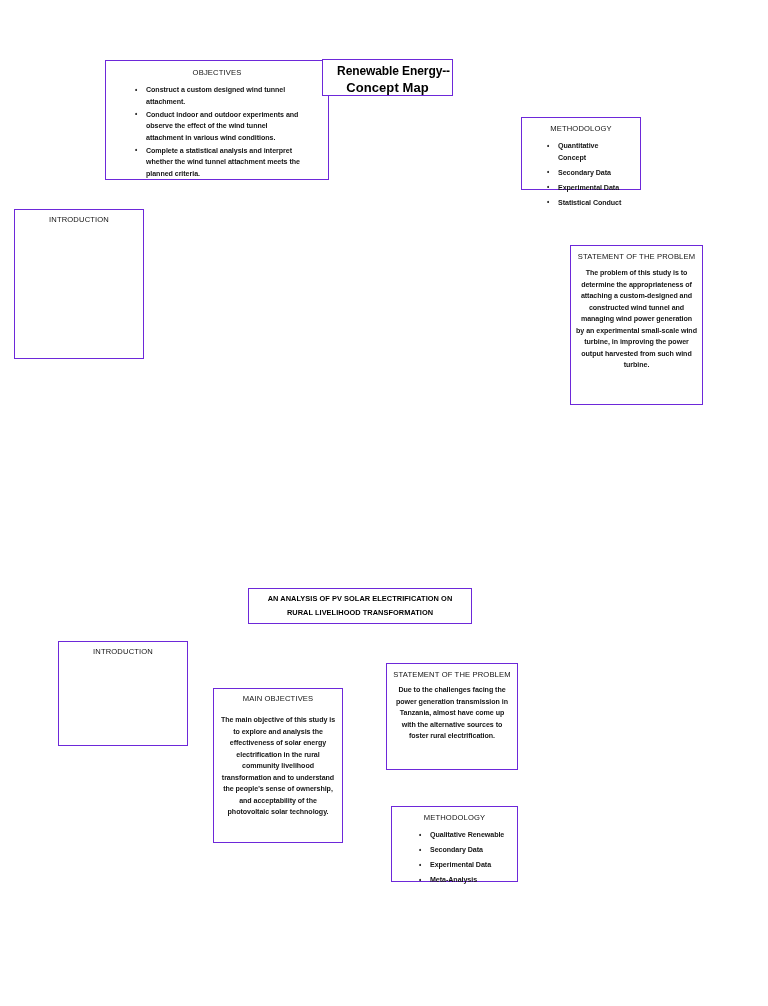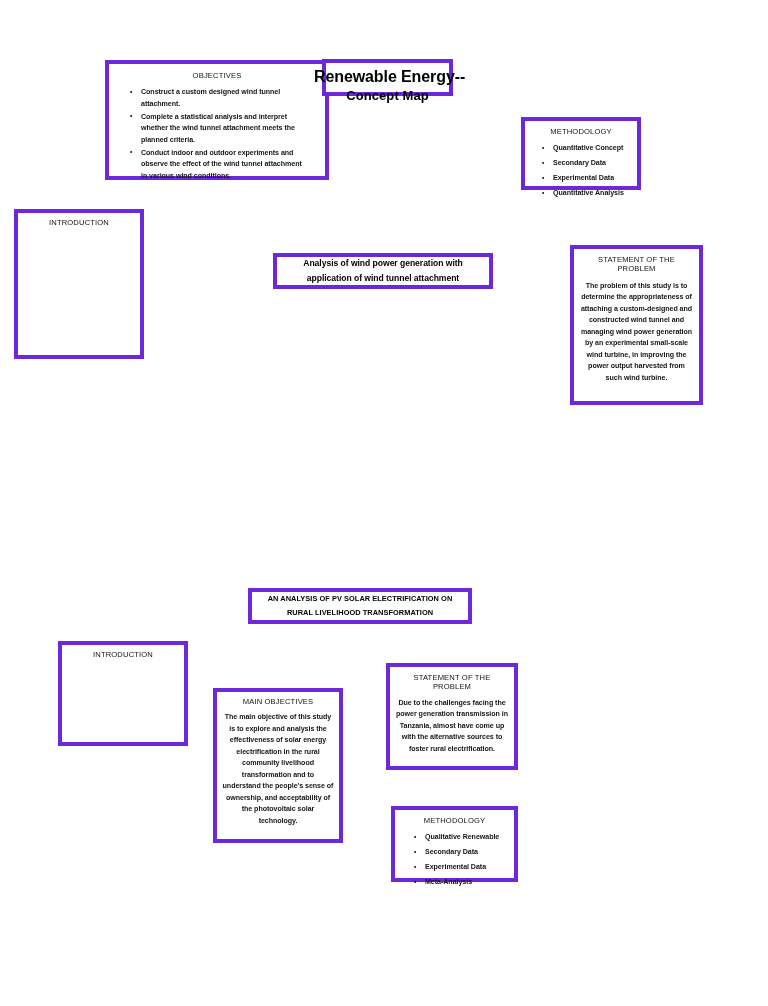--- a/index.html
+++ b/index.html
@@ -14,41 +14,41 @@
   #page {
     position: relative;
     width: 768px;
     height: 1006px;
     background: #ffffff;
     overflow: hidden;
   }
   .box {
     position: absolute;
     box-sizing: border-box;
-    border: 4px solid #6d28d9;
+    border: 1px solid #6d28d9;
     background: #ffffff;
   }
   .box-title {
     text-align: center;
     font-size: 7.6px;
     font-weight: normal;
     letter-spacing: 0.15px;
     color: #111;
     line-height: 1.25;
   }
   .body-text {
     text-align: center;
     font-size: 7.1px;
     font-weight: bold;
     line-height: 1.62;
     color: #151515;
     letter-spacing: -0.05px;
   }
   ul.bullets {
-    margin: 0;
+    margin: 8px;
     padding: 0 0 0 22px;
     list-style: none;
   }
   ul.bullets li {
     position: relative;
     font-size: 7.1px;
     font-weight: bold;
     line-height: 1.62;
     color: #151515;
     margin-bottom: 1.5px;
@@ -74,23 +74,23 @@
   }
   #objectives-box .box-title { margin-bottom: 7px; }
   #objectives-box ul.bullets { padding-left: 26px; }
   #objectives-box ul.bullets li { padding-right: 14px; }
 
   #maptitle-box {
     left: 322px; top: 59px; width: 131px; height: 37px;
     padding: 5px 2px 0 2px;
   }
   #maptitle-box .maptitle-main {
-    font-size: 16px;
-    font-weight: bold;
-    text-align: left;
+    font-size: 12px;
+    font-weight: bold;
+    text-align: right;
     line-height: 1.12;
     margin-left: -14px;
     letter-spacing: -0.1px;
     white-space: nowrap;
   }
   #maptitle-box .maptitle-sub {
     font-size: 13px;
     font-weight: bold;
     text-align: center;
     line-height: 1.3;
@@ -147,21 +147,21 @@
   #introduction-box-2 {
     left: 58px; top: 641px; width: 130px; height: 105px;
     padding: 5px 5px 4px 5px;
   }
   #introduction-box-2 .box-title { margin-bottom: 6px; }
 
   #mainobjectives-box {
     left: 213px; top: 688px; width: 130px; height: 155px;
     padding: 5px 5px 4px 5px;
   }
-  #mainobjectives-box .box-title { margin-bottom: 6px; }
+  #mainobjectives-box .box-title { margin-bottom: 12px; }
 
   #problem-box-2 {
     left: 386px; top: 663px; width: 132px; height: 107px;
     padding: 6px 5px 4px 5px;
   }
   #problem-box-2 .box-title { margin-bottom: 6px; }
 
   #methodology-box-2 {
     left: 391px; top: 806px; width: 127px; height: 76px;
     padding: 6px 4px 4px 4px;
@@ -171,47 +171,44 @@
 </style>
 </head>
 <body>
 
 <div id="page">
 
   <div class="box" id="objectives-box">
     <div class="box-title">OBJECTIVES</div>
     <ul class="bullets">
       <li>Construct a custom designed wind tunnel attachment.</li>
+      <li>Conduct indoor and outdoor experiments and observe the effect of the wind tunnel attachment in various wind conditions.</li>
       <li>Complete a statistical analysis and interpret whether the wind tunnel attachment meets the planned criteria.</li>
-      <li>Conduct indoor and outdoor experiments and observe the effect of the wind tunnel attachment in various wind conditions.</li>
     </ul>
   </div>
 
   <div class="box" id="maptitle-box">
     <div class="maptitle-main">Renewable Energy--</div>
     <div class="maptitle-sub">Concept Map</div>
   </div>
 
   <div class="box" id="methodology-box-1">
     <div class="box-title">METHODOLOGY</div>
     <ul class="bullets tight">
       <li>Quantitative Concept</li>
       <li>Secondary Data</li>
       <li>Experimental Data</li>
-      <li>Quantitative Analysis</li>
+      <li>Statistical Conduct</li>
     </ul>
   </div>
 
   <div class="box" id="introduction-box-1">
     <div class="box-title">INTRODUCTION</div>
   </div>
 
-  <div class="box" id="central-box-1">
-    <div class="central-text">Analysis of wind power generation with application of wind tunnel attachment</div>
-  </div>
 
   <div class="box" id="problem-box-1">
     <div class="box-title">STATEMENT OF THE PROBLEM</div>
     <div class="body-text">The problem of this study is to determine the appropriateness of attaching a custom-designed and constructed wind tunnel and managing wind power generation by an experimental small-scale wind turbine, in improving the power output harvested from such wind turbine.</div>
   </div>
 
   <div class="box" id="central-box-2">
     <div class="central-text">AN ANALYSIS OF PV SOLAR ELECTRIFICATION ON RURAL LIVELIHOOD TRANSFORMATION</div>
   </div>
 

